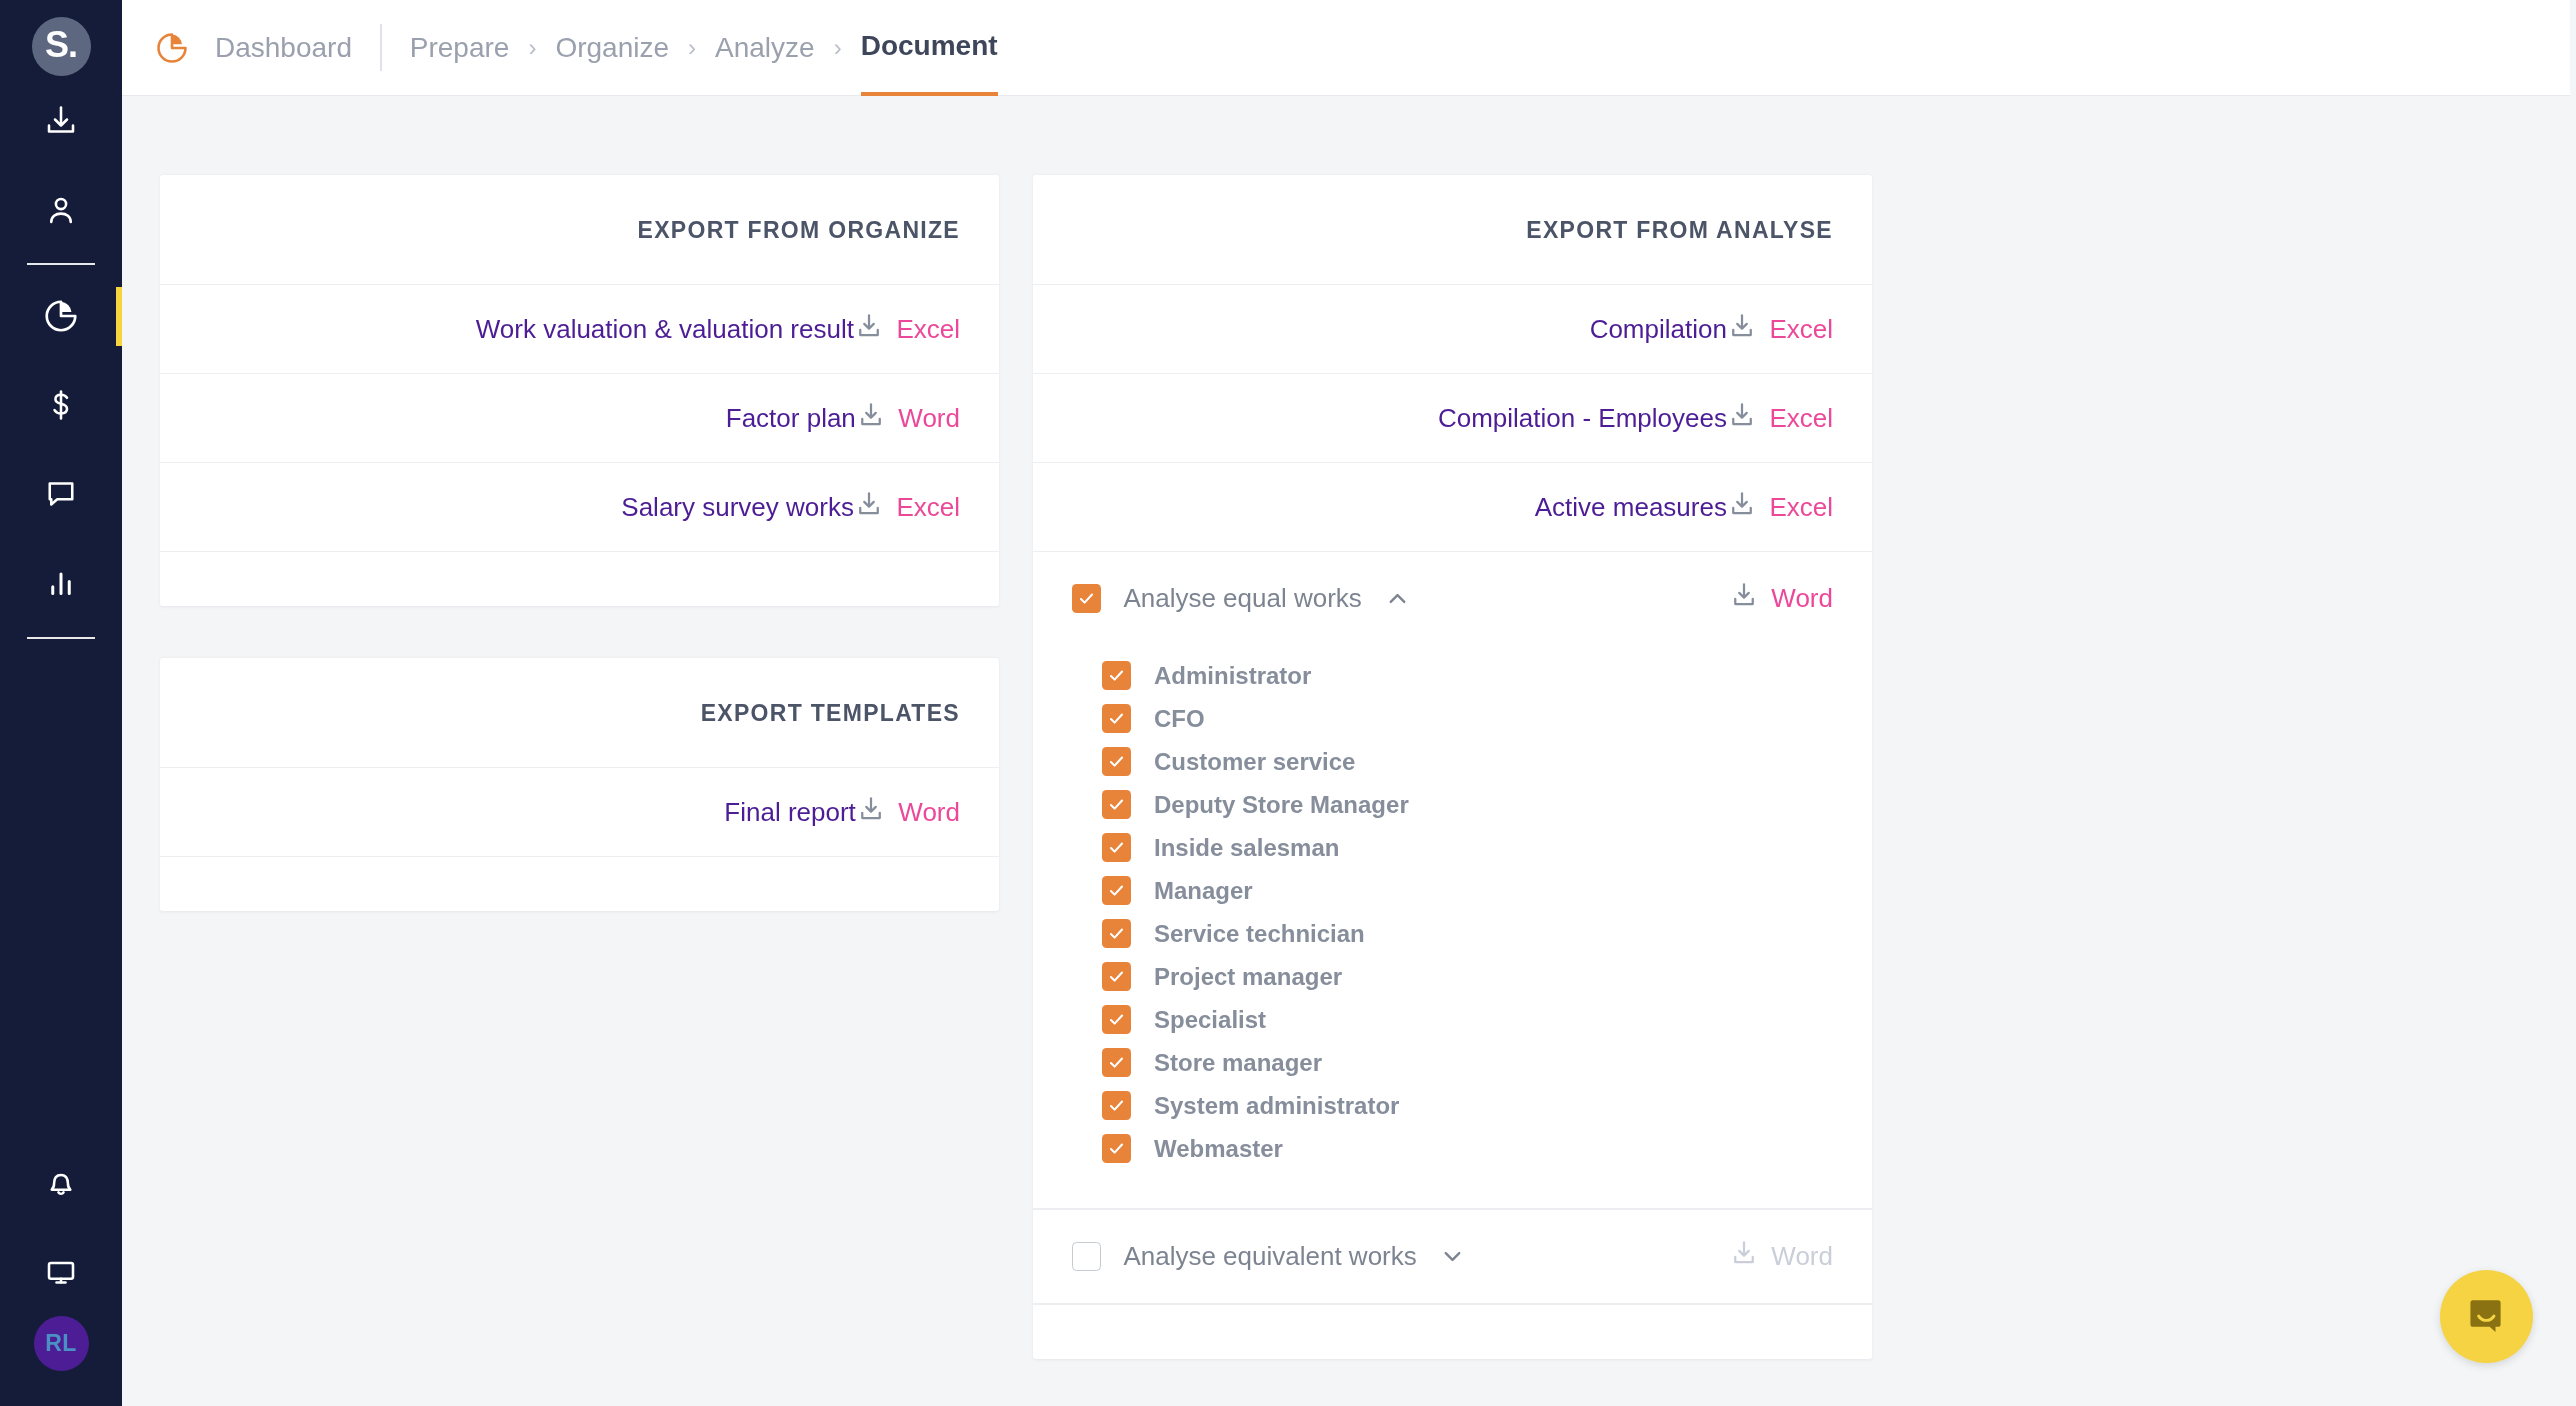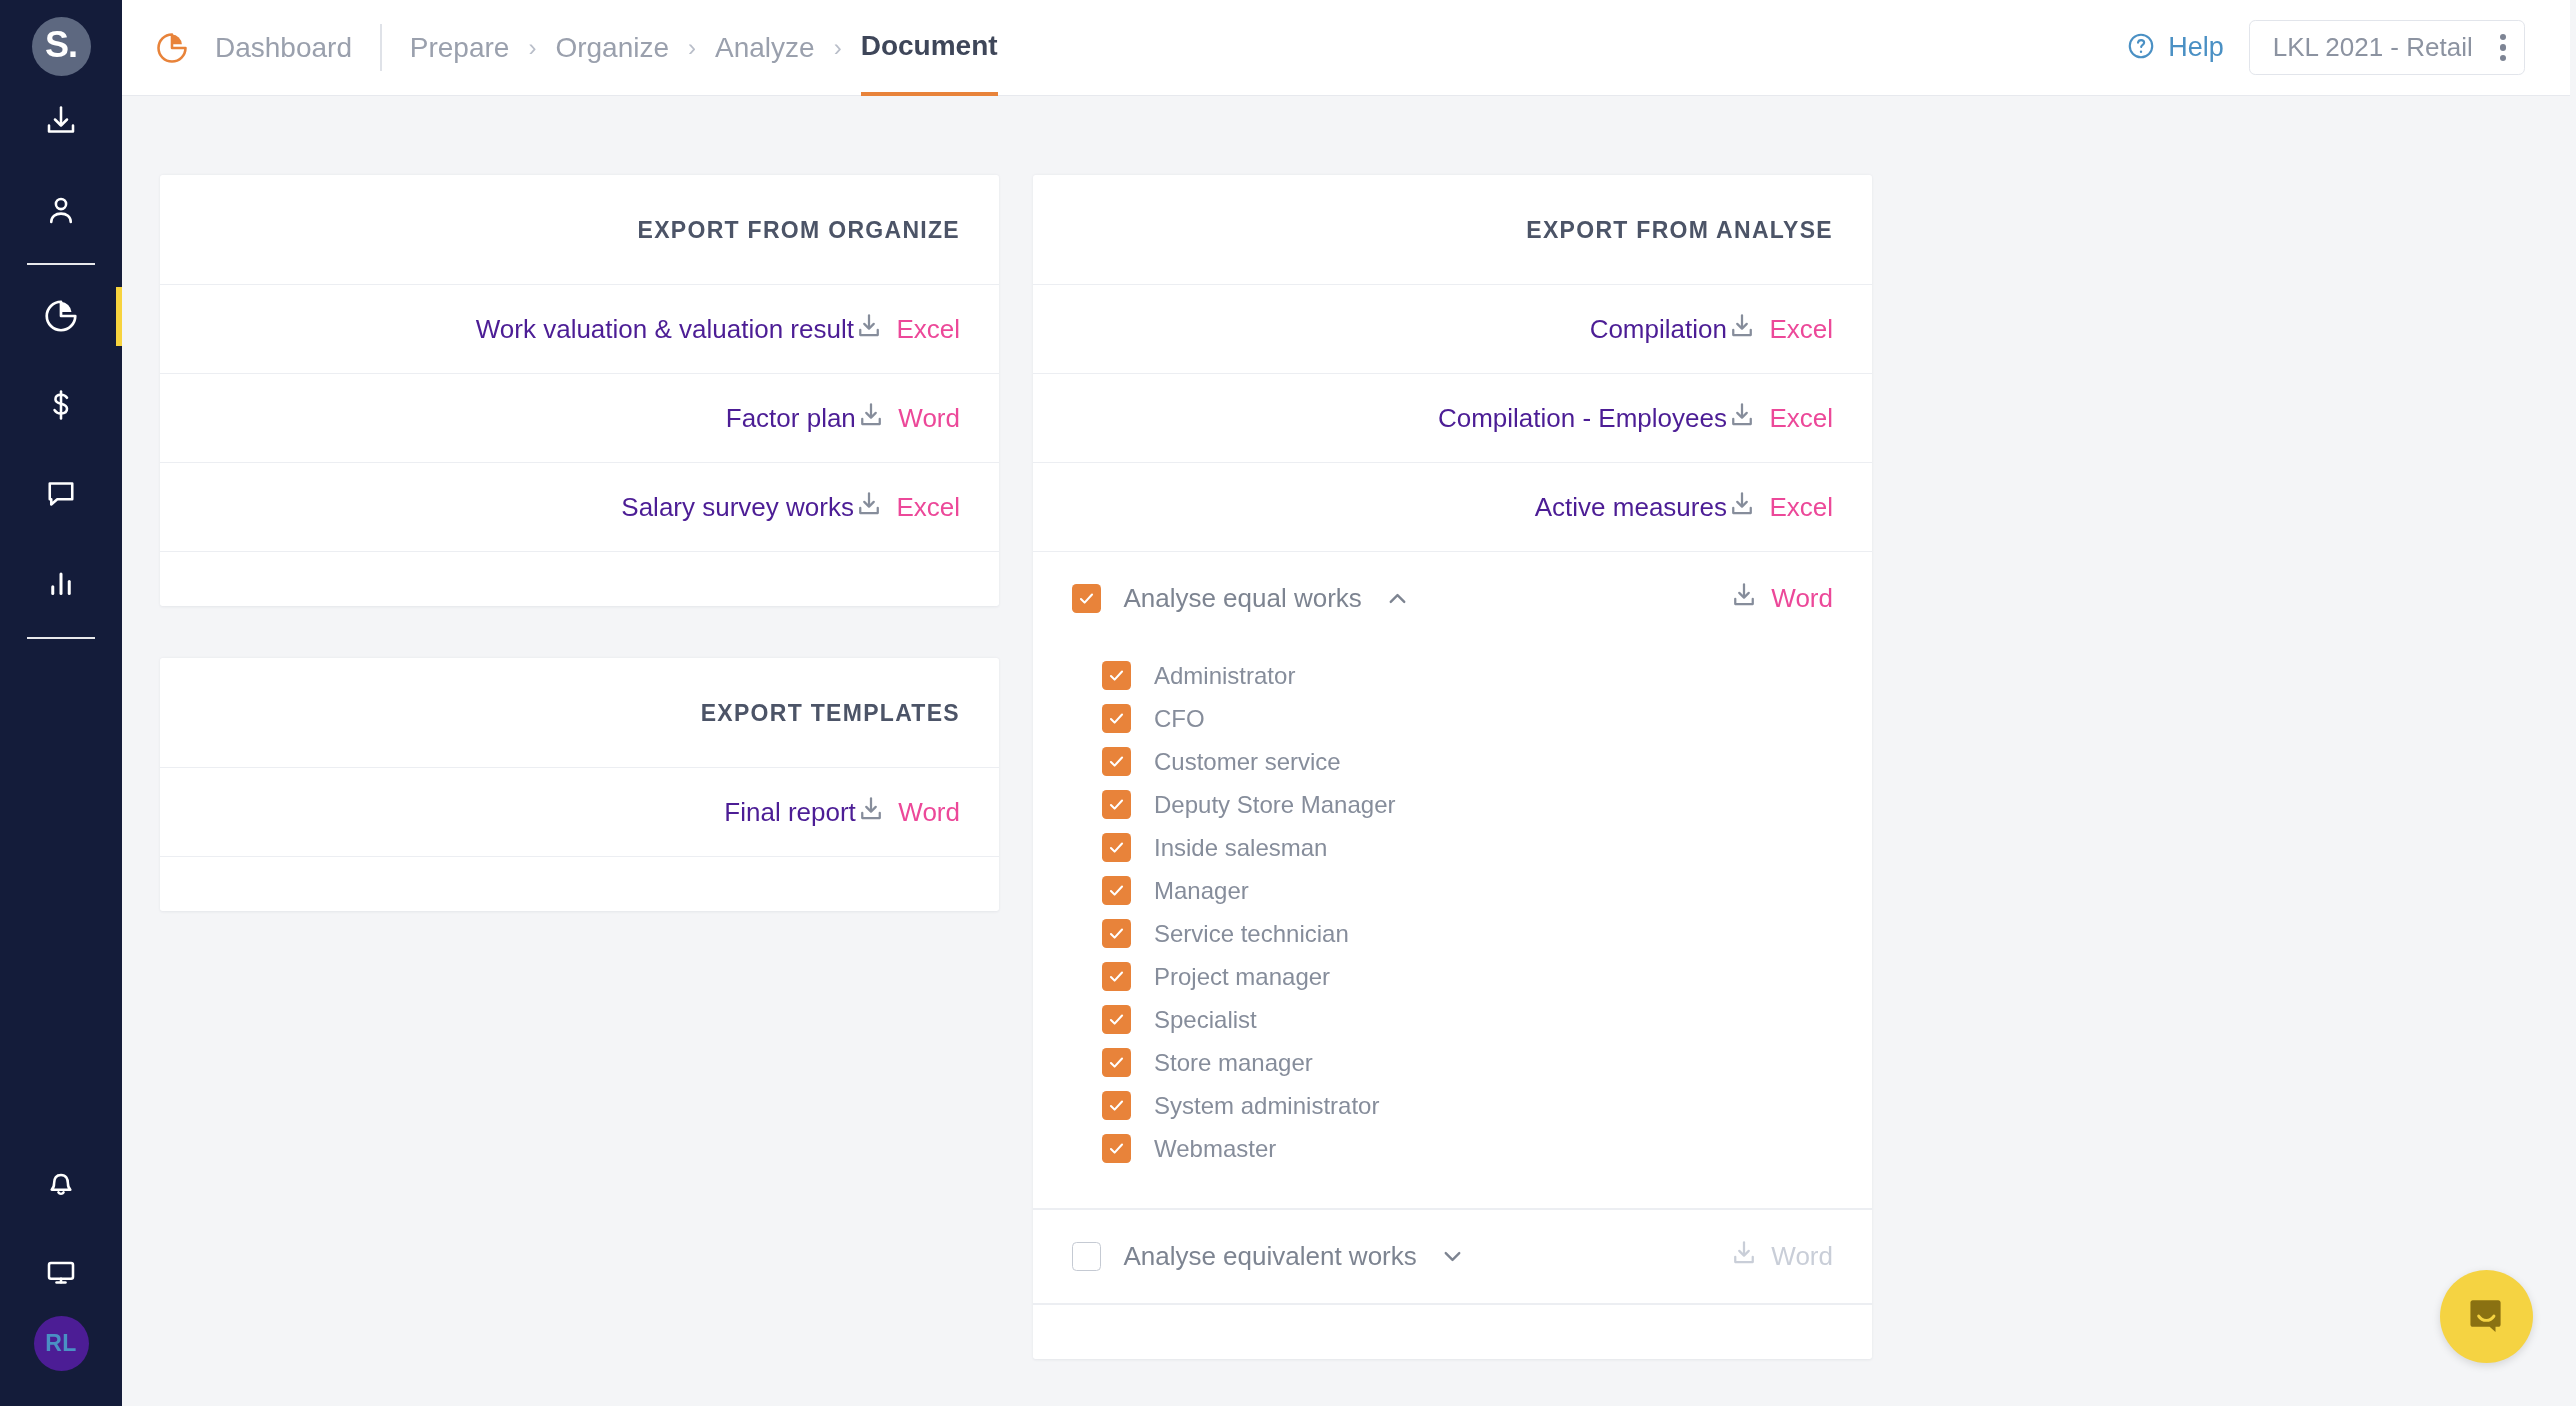--- a/index.html
+++ b/index.html
@@ -228,20 +228,21 @@
   .sub-item {
     display: flex;
     align-items: center;
     height: 43px;
   }
   .sub-item .sub-label {
     font-size: 24px;
     color: #868d9b;
     margin-left: 23px;
     white-space: nowrap;
+    font-weight: bold;
   }
 
   
   #chat-widget {
     position: absolute;
     right: 43px; bottom: 43px;
     width: 93px; height: 93px;
     border-radius: 50%;
     background: #f5d342;
     display: flex;
@@ -355,41 +356,20 @@
 
     <span class="crumb" id="c0">Prepare</span>
     <span class="crumb-sep">›</span>
     <span class="crumb" id="c1">Organize</span>
     <span class="crumb-sep">›</span>
     <span class="crumb" id="c2">Analyze</span>
     <span class="crumb-sep">›</span>
     <span class="crumb active" id="c3">Document</span>
   </nav>
 
-  <div id="header-right">
-    <div id="help-btn">
-      <span>
-        <svg width="30" height="30" viewBox="0 0 24 24" fill="none" stroke="#4a90c4" stroke-width="1.7" stroke-linecap="round" stroke-linejoin="round">
-          <circle cx="12" cy="12" r="9"></circle>
-          <path d="M9.6 9.3c.2-1.2 1.2-2 2.5-2 1.4 0 2.4.9 2.4 2.1 0 1.6-2.2 1.8-2.4 3.4"></path>
-          <circle cx="12" cy="16.6" r=".95" fill="#4a90c4" stroke="none"></circle>
-        </svg>
-      </span>
-      <span class="label">Help</span>
-    </div>
-
-    <div id="project-box">
-      <span class="label">LKL 2021 - Retail</span>
-      <span class="kebab">
-          <i></i>
-          <i></i>
-          <i></i>
-        </span>
-    </div>
-  </div>
 </div>
 
 <div id="main">
   <div class="col-left" id="col-left">
       <div class="card">
         <div class="card-title">EXPORT FROM ORGANIZE</div>
         <div class="row">
           <span class="row-label">Work valuation &amp; valuation result</span>
           <span class="dl-btn">
             <span><svg width="30" height="30" viewBox="0 0 24 24" fill="none" stroke="#868d9b" stroke-width="1.8" stroke-linecap="round" stroke-linejoin="round">

